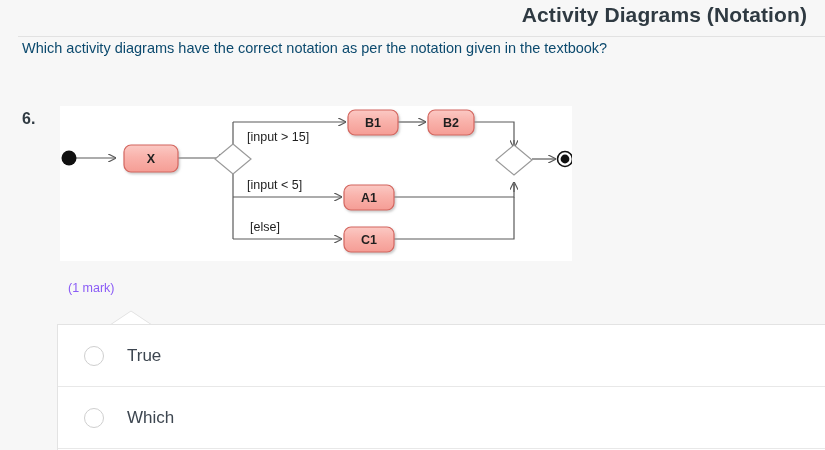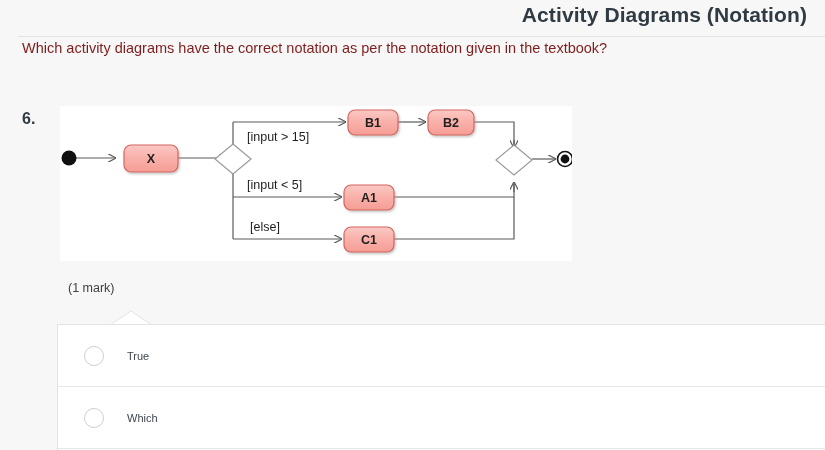--- a/index.html
+++ b/index.html
@@ -44,40 +44,40 @@
     height: 1px;
     background: #e2e2e2;
   }
 
   
   .question-prompt {
     position: absolute;
     left: 22px;
     top: 40px;
     font-size: 14.5px;
-    color: #7f1d1d;
+    color: #0c4a6e;
     white-space: nowrap;
   }
 
   
   .question-number {
     position: absolute;
     left: 22px;
     top: 110px;
     font-size: 16px;
     font-weight: bold;
     color: #2f3a42;
   }
 
   .marks-note {
     position: absolute;
     left: 68px;
     top: 281px;
     font-size: 12.5px;
-    color: #404040;
+    color: #8b5cf6;
   }
 
   
   .diagram-canvas {
     position: absolute;
     left: 60px;
     top: 106px;
     width: 512px;
     height: 155px;
     background: #ffffff;
@@ -128,21 +128,21 @@
     width: 20px;
     height: 20px;
     border: 1px solid #cfcfcf;
     border-radius: 50%;
     background: #ffffff;
     box-sizing: border-box;
   }
   .option-label {
     position: absolute;
     left: 69px;
-    font-size: 11px;
+    font-size: 17px;
     color: #3d4650;
   }
 </style>
 </head>
 <body>
 
 <div class="quiz-header">
   <div class="quiz-title">Activity Diagrams (Notation)</div>
   <div class="header-rule"></div>
 </div>

